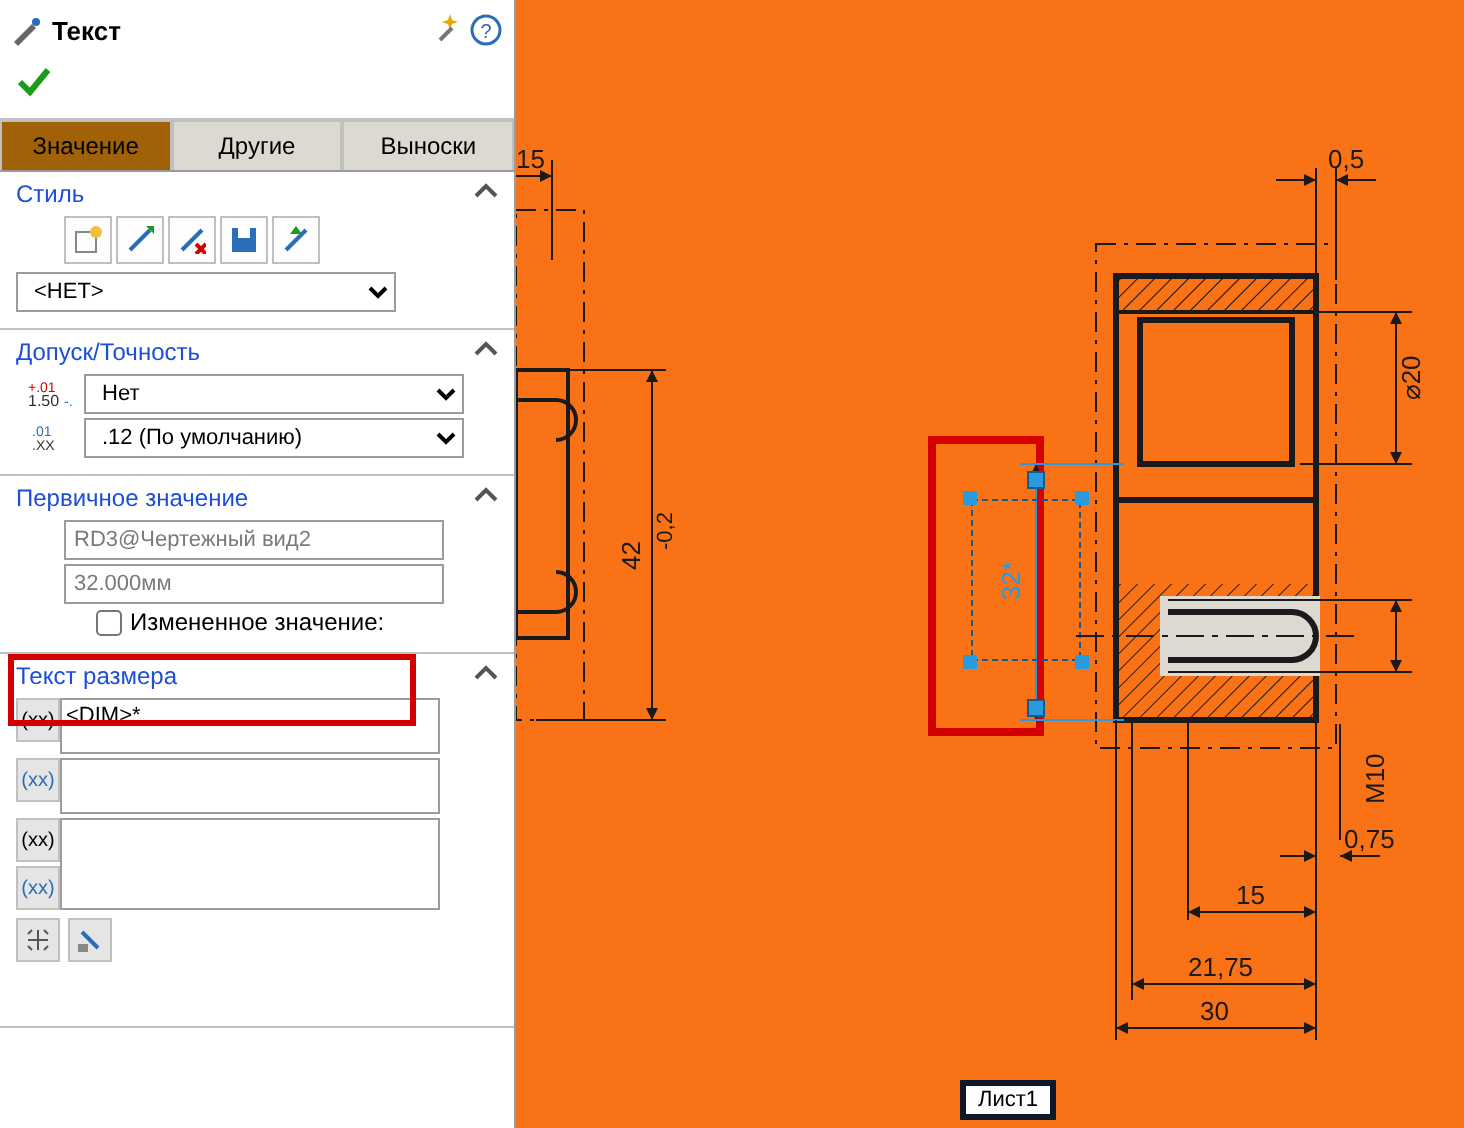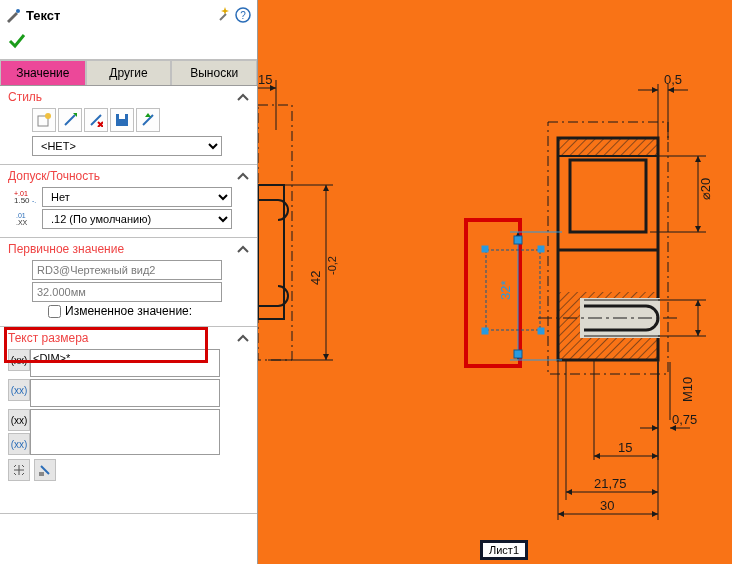--- a/index.html
+++ b/index.html
@@ -8,24 +8,24 @@
   .panel { width: 258px; height: 100%; background: #ffffff; border-right: 1px solid #9b9b9b; display: flex; flex-direction: column; font-size: 12px; }
   .panel-header { display: flex; align-items: center; padding: 4px 6px; height: 30px; }
   .panel-header .tool-icon { width: 16px; height: 16px; margin-right: 4px; }
   .panel-header .title { font-weight: 600; font-size: 13px; flex: 1; }
   .panel-header .help-icons { display: flex; gap: 2px; color: #2a6db8; }
   .panel-ok { padding: 2px 8px 6px; border-bottom: 1px solid #c0c0c0; }
   .panel-ok svg { width: 18px; height: 18px; }
   
   .tabs { display: flex; height: 26px; border-bottom: 1px solid #9b9b9b; }
   .tab { flex: 1; border: 1px solid #c0c0c0; border-bottom: none; display: flex; align-items: center; justify-content: center; background: #dcdad0; cursor: pointer; font-size: 12px;}
-  .tab.active { background: #ec4899; }
+  .tab.active { background: #a16207; }
   
   .section { border-bottom: 1px solid #c0c0c0; padding: 4px 8px 6px 8px; position: relative; }
-  .section-title { color: #ef4444; font-size: 12px; margin-bottom: 4px; display: flex; align-items: flex-end; justify-content: space-between; }
+  .section-title { color: #1d4ed8; font-size: 12px; margin-bottom: 4px; display: flex; align-items: flex-start; justify-content: space-between; }
   .chev { width: 12px; height: 12px; color: #555; }
   .row { display: flex; align-items: center; margin: 2px 0; }
   .icon-row { display: flex; gap: 2px; margin: 2px 0 4px 24px; }
   .icon-btn { width: 24px; height: 24px; border: 1px solid #c0c0c0; background: #fdfdfd; display: flex; align-items: center; justify-content: center; cursor: pointer; }
   select, input[type=text] { width: 190px; height: 20px; border: 1px solid #9b9b9b; font-size: 11px; padding: 0 4px; background: #fff;}
   .readonly { background: #f0f0f0; color: #7a7a7a; }
   .left-label { width: 34px; display: flex; justify-content: center; font-size: 11px;}
   .cb { margin-right: 4px; }
   
   .dimtxt .tx-row { display:flex; align-items:flex-start; margin:2px 0;}
@@ -103,21 +103,21 @@
             <rect x="4" y="1" width="6" height="5" fill="#fff"></rect>
           </svg>
         </div>
       <div class="icon-btn">
           <svg width="14" height="14">
             <path d="M2 12 L12 2" stroke="#2a6db8" stroke-width="2"></path>
             <path d="M7 0l3 4H4z" fill="#1a9c1a"></path>
           </svg>
         </div>
     </div>
-    <div class="row" style="margin-left:24px;">
+    <div class="row" style="">
       <select><option>&lt;НЕТ&gt;</option></select>
     </div>
   </div>
 
   <div class="section">
     <div class="section-title">
       <span>Допуск/Точность</span>
       <svg class="chev" viewBox="0 0 12 12">
           <path d="M1 8 L6 3 L11 8" stroke="#555" fill="none" stroke-width="2"></path>
         </svg>

